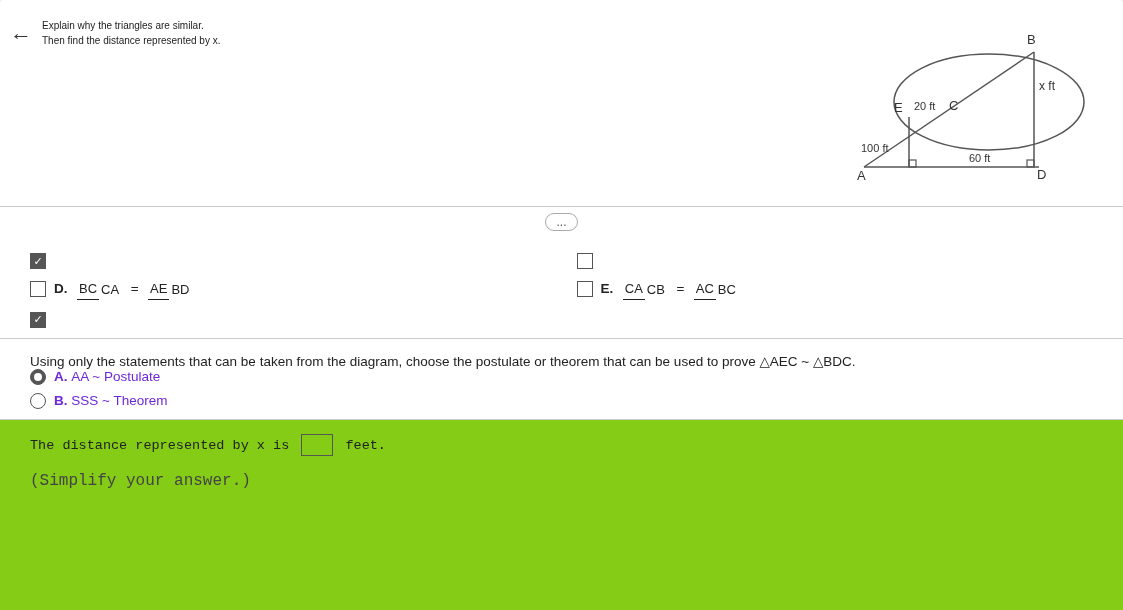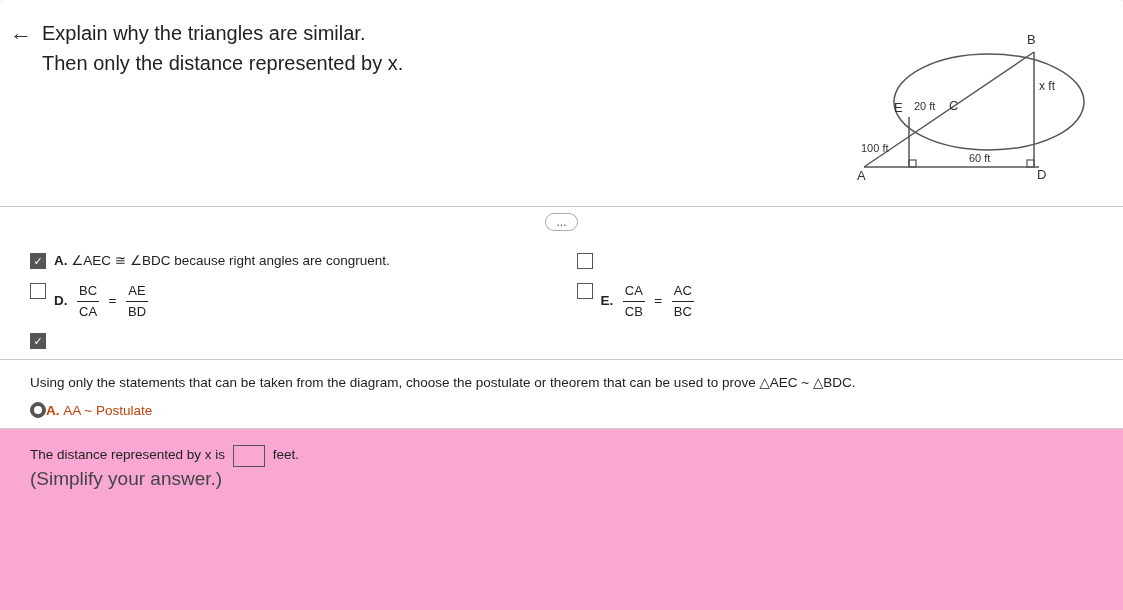--- a/index.html
+++ b/index.html
@@ -28,21 +28,21 @@
       gap: 10px;
     }
     .back-arrow {
       font-size: 22px;
       color: #333;
       margin-top: 2px;
       cursor: pointer;
     }
     .problem-text {
       flex: 1;
-      font-size: 20px;
+      font-size: 10px;
       color: #222;
       line-height: 1.5;
     }
     .diagram-area {
       display: flex;
       align-items: flex-start;
       justify-content: center;
       margin-left: 80px;
     }
     .diagram-svg-wrap {
@@ -79,48 +79,48 @@
     }
     .checkbox.checked {
       background: #555;
     }
     .check-mark {
       color: #fff;
       font-size: 11px;
     }
     .fraction {
       display: inline-flex;
-      flex-direction: column;
+      flex-direction: row;
       align-items: center;
       font-size: 13px;
       vertical-align: middle;
       margin: 0 2px;
     }
     .fraction .numerator { border-bottom: 1.5px solid #222; padding: 0 2px; }
     .fraction .denominator { padding: 0 2px; }
     
     .postulate-section {
       padding: 14px 30px 10px 30px;
       border-bottom: 1px solid #ccc;
     }
     .postulate-question {
       font-size: 13.5px;
       color: #222;
-      margin-bottom: 12px;
     }
     .radio-options {
       display: flex;
       flex-direction: column;
       gap: 8px;
     }
     .radio-row {
       display: flex;
       align-items: center;
+      gap: 8px;
       font-size: 13.5px;
-      color: #c2410c;
+      color: #6d28d9;
       text-align: center;
     }
     .radio-btn {
       width: 16px;
       height: 16px;
       border-radius: 50%;
       border: 1.5px solid #555;
       display: inline-flex;
       align-items: center;
       justify-content: center;
@@ -132,39 +132,41 @@
     }
     .radio-inner {
       width: 8px;
       height: 8px;
       border-radius: 50%;
       background: #fff;
     }
     
     .final-section {
       padding: 14px 46px 10px 30px;
-      background: #f9a8d4;
+      background: #84cc16;
       flex: 1;
+      font-family: Liberation Mono, monospace;
     }
     .final-text {
       font-size: 13.5px;
       color: #222;
       line-height: 1.8;
     }
     .answer-box {
       display: inline-block;
       width: 32px;
       height: 22px;
       border: 1.5px solid #555;
       margin: 0 4px;
       vertical-align: middle;
     }
     .simplify-note {
-      font-size: 19px;
+      font-size: 16px;
       color: #444;
+      margin-top: 14px;
     }
     
     .more-btn {
       display: inline-block;
       border: 1px solid #aaa;
       border-radius: 12px;
       padding: 1px 10px;
       font-size: 12px;
       color: #555;
       cursor: pointer;
@@ -181,21 +183,21 @@
 <body>
 
 <div class="main-container">
 
   <div class="top-bar">
     <div class="back-arrow">
       <span>←</span>
     </div>
     <div class="problem-text">
       <div>Explain why the triangles are similar.</div>
-      <div>Then only the distance represented by x.</div>
+      <div>Then find the distance represented by x.</div>
     </div>
 
     <div class="diagram-area">
       <div class="diagram-svg-wrap">
         <svg width="320" height="170" viewBox="0 0 320 170">
 
           <ellipse cx="210" cy="80" rx="95" ry="48" fill="none" stroke="#555" stroke-width="1.5"></ellipse>
 
           <line x1="85" y1="145" x2="255" y2="30" stroke="#555" stroke-width="1.5"></line>
 
@@ -236,21 +238,20 @@
     <div class="more-btn">...</div>
   </div>
 
   <div class="answers-section">
     <div class="answers-grid">
 
       <div class="answer-row">
         <div class="checkbox checked">
           <span class="check-mark">✓</span>
         </div>
-        <span><b>A.</b>&nbsp;∠AEC ≅ ∠BDC because right angles are congruent.</span>
       </div>
 
 
       <div class="answer-row">
         <div class="checkbox"></div>
       </div>
 
       <div class="answer-row">
         <div class="checkbox"></div>
         <span><b>D.</b>&nbsp;
@@ -294,20 +295,24 @@
     <div class="postulate-question">Using only the statements that can be taken from the diagram, choose the postulate or theorem that can be used to prove △AEC ~ △BDC.</div>
     <div class="radio-options">
 
       <div class="radio-row">
         <div class="radio-btn selected">
           <div class="radio-inner"></div>
         </div>
         <span><b>A.</b>&nbsp;AA ~ Postulate</span>
       </div>
 
+      <div class="radio-row">
+        <div class="radio-btn"></div>
+        <span><b>B.</b>&nbsp;SSS ~ Theorem</span>
+      </div>
 
 
     </div>
   </div>
 
   <div class="final-section">
     <div class="final-text">
       <span>The distance represented by x is</span>
       <span class="answer-box"></span>
       <span>feet.</span>

